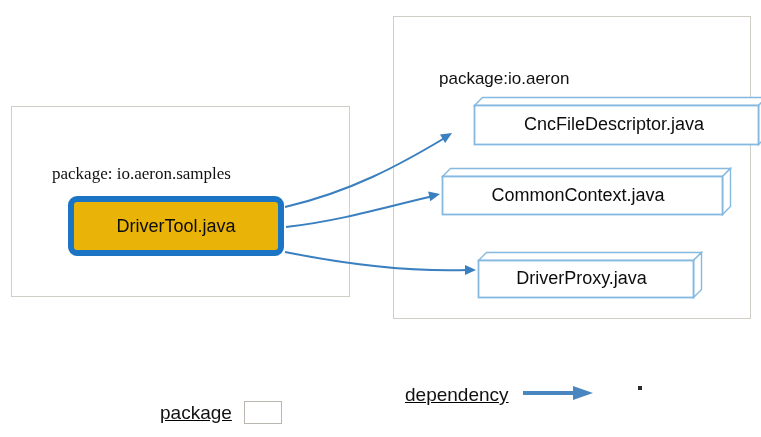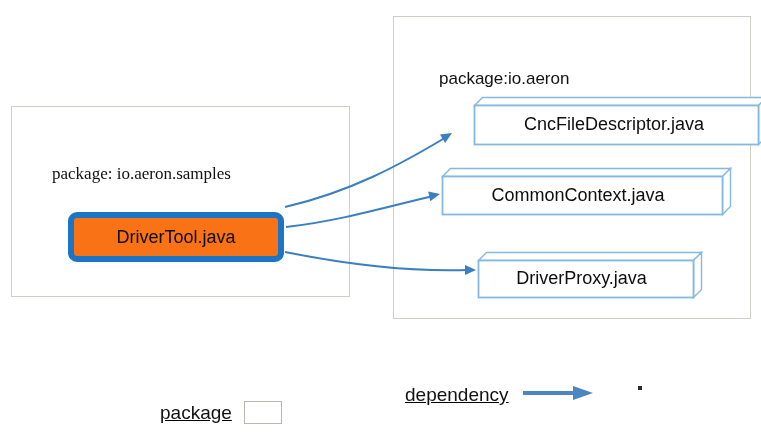--- a/index.html
+++ b/index.html
@@ -121,21 +121,21 @@
 
   <svg id="edges" viewBox="0 0 761 437">
       <path d="M 285 207 C 350 192 400 165 448 136" fill="none" stroke="#3a7fbf" stroke-width="2"></path>
       <path d="M -11 -5 L 0 0 L -11 5 Z" fill="#3a7fbf" transform="translate(452,133) rotate(-31)"></path>
       <path d="M 286 227 C 340 221 390 206 433 196" fill="none" stroke="#3a7fbf" stroke-width="2"></path>
       <path d="M -11 -5 L 0 0 L -11 5 Z" fill="#3a7fbf" transform="translate(440,194) rotate(-12)"></path>
       <path d="M 285 252 C 345 264 410 272 468 270" fill="none" stroke="#3a7fbf" stroke-width="2"></path>
       <path d="M -11 -5 L 0 0 L -11 5 Z" fill="#3a7fbf" transform="translate(476,270) rotate(0)"></path>
     </svg>
 
-  <div class="node-highlight" id="node-drivertool" style="left: 68px; top: 212px; width: 216px; height: 50px; border-color: rgb(27, 117, 196); background: #f97316;">
+  <div class="node-highlight" id="node-drivertool" style="left: 68px; top: 196px; width: 216px; height: 60px; border-color: rgb(27, 117, 196); background: #eab308;">
     <span class="node-label-hl">DriverTool.java</span>
   </div>
 
   <div class="node3d" id="node-cncfiledescriptor" style="left: 438px; top: 97px; width: 288px; height: 39px; margin-left: 36px;">
       <svg width="294" height="49" viewBox="0 0 294 49">
         <path d="M 0.5 8.5 L 8.5 0.5 L 292.5 0.5 L 284.5 8.5 Z" fill="#ffffff" stroke="#85b9e0" stroke-width="1.4"></path>
         <path d="M 284.5 8.5 L 292.5 0.5 L 292.5 39.5 L 284.5 47.5 Z" fill="#ffffff" stroke="#85b9e0" stroke-width="1.4"></path>
         <rect x="0.5" y="8.5" width="284" height="39" fill="#ffffff" stroke="#85b9e0" stroke-width="1.8"></rect>
       </svg>
     <span class="node-label" style="top: 8px; height: 39px; right: 8px;">CncFileDescriptor.java</span>

